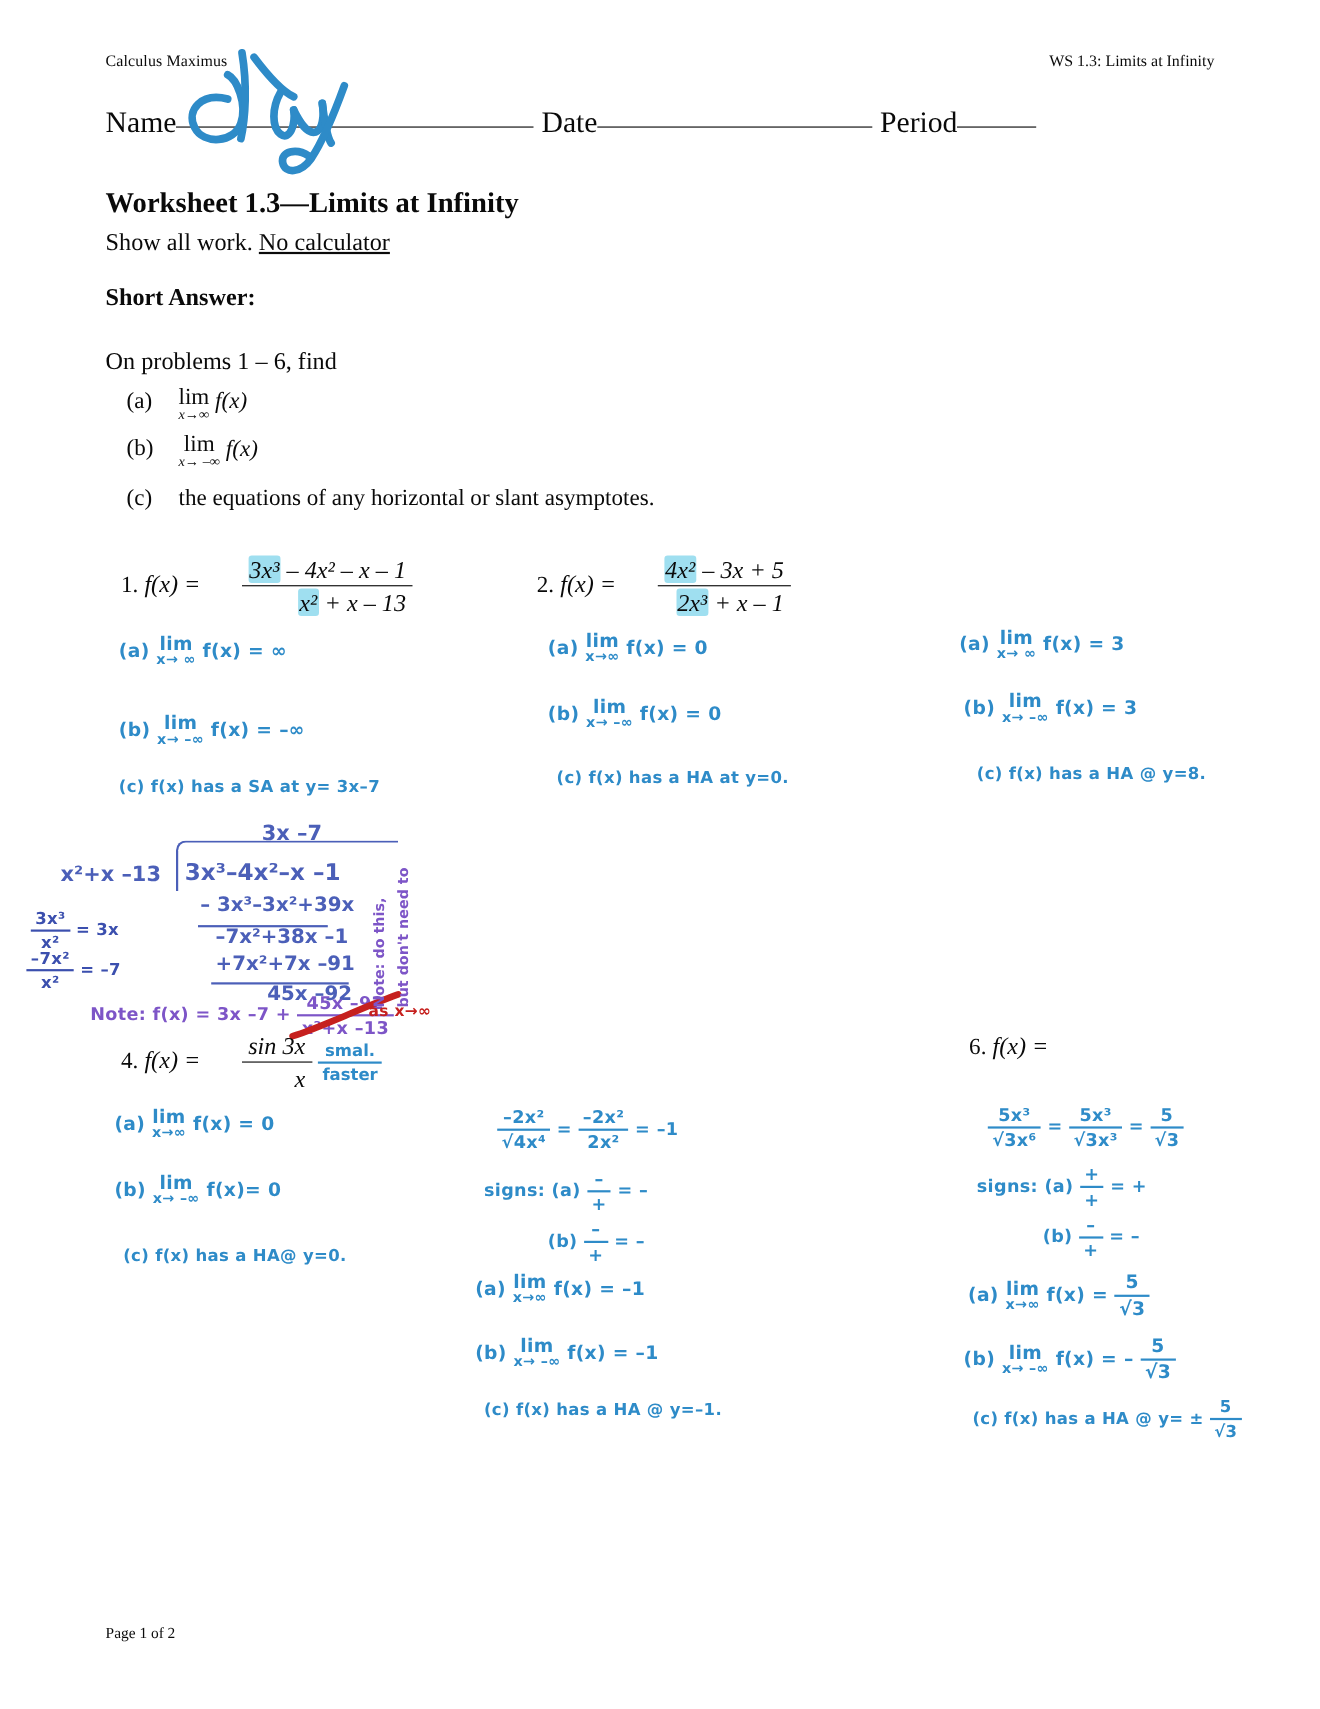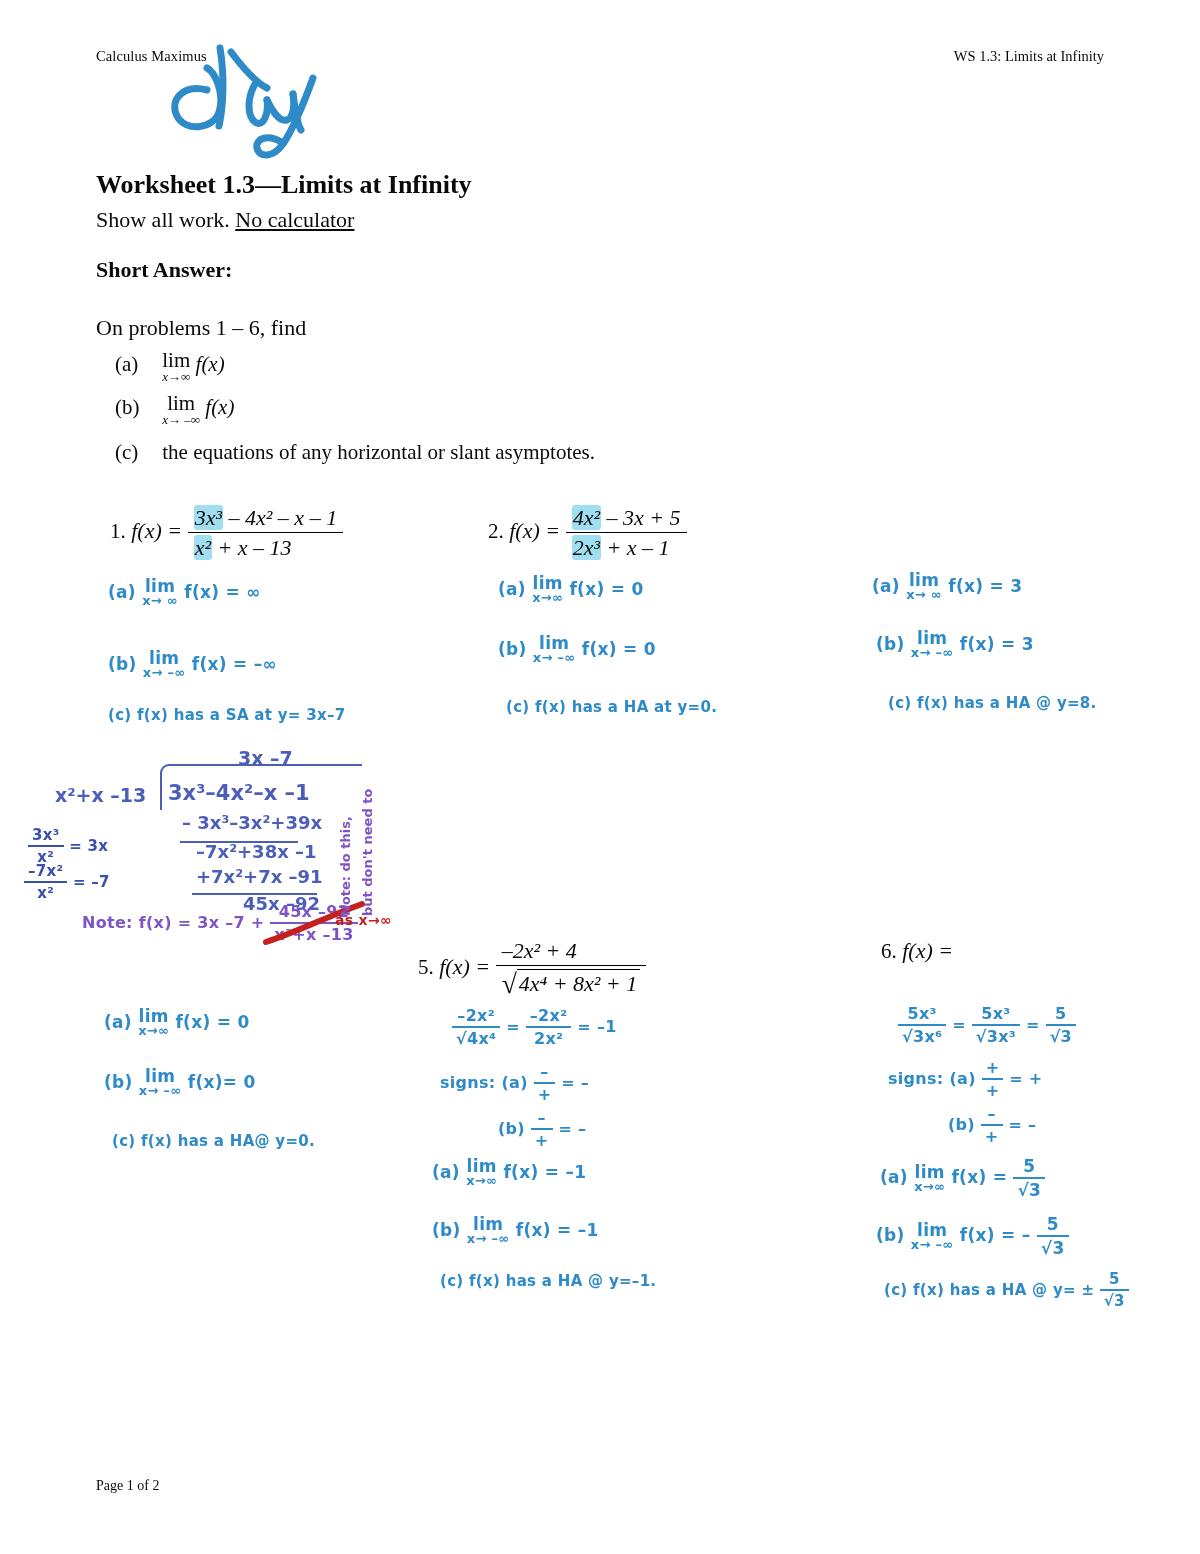--- a/index.html
+++ b/index.html
@@ -33,21 +33,21 @@
   .abc .lbl{display:inline-block;width:42px;}
   .lim{display:inline-block;position:relative;text-align:center;vertical-align:middle;}
   .lim .op{display:block;line-height:1;}
   .lim .sub{display:block;font-size:13px;line-height:1;margin-top:-1px;}
   .ital{font-style:italic;}
 
   
   .prob{position:absolute;font-size:22px;}
   .pnum{position:absolute;font-size:21px;}
   .fx{font-style:italic;}
-  .frac{display:inline-block;vertical-align:middle;text-align:left;}
+  .frac{display:inline-block;vertical-align:middle;text-align:right;margin-left:32px;}
   .frac .num{display:block;padding:0 6px 1px 6px;border-bottom:1.5px solid #000;white-space:nowrap;}
   .frac .den{display:block;padding:2px 6px 0 6px;white-space:nowrap;}
   .hl{background:#9fdff0;border-radius:3px;padding:0 1px;}
   .sqrt{display:inline-block;white-space:nowrap;}
   .sqrt .rad{display:inline-block;font-size:1.25em;vertical-align:-2px;}
   .sqrt .body{display:inline-block;border-top:1.4px solid #000;padding:1px 3px 0 2px;}
 
   
   .hw{position:absolute;color:#2e8bc8;font-family:"DejaVu Sans", sans-serif;
       font-weight:bold;font-size:17px;letter-spacing:.3px;white-space:nowrap;}
@@ -77,20 +77,25 @@
 </head>
 <body>
 
 <div class="page">
 
   <div class="runhead">
     <span class="left">Calculus Maximus</span>
     <span class="right">WS 1.3: Limits at Infinity</span>
   </div>
 
+  <div class="nameline">
+    <span>Name</span><span class="rule r1"></span>
+    <span>Date</span><span class="rule r2"></span>
+    <span>Period</span><span class="rule r3"></span>
+  </div>
 
   <div class="keymark">
     <svg width="215" height="122" viewBox="0 0 215 122">
       <g fill="none" stroke="#2e8bc8" stroke-width="7" stroke-linecap="round" stroke-linejoin="round">
         <path d="M44 52 C20 46, 6 62, 14 78 C22 94, 50 92, 56 74 C62 56, 52 34, 44 30"></path>
         <path d="M57 10 C62 40, 60 70, 56 88"></path>
         <path d="M92 46 C84 60, 84 78, 92 84 C100 90, 106 76, 104 62"></path>
         <path d="M104 62 C110 74, 116 84, 124 82 C130 80, 132 68, 130 56"></path>
         <path d="M130 56 C132 72, 134 86, 138 92"></path>
         <path d="M150 40 C142 62, 132 88, 120 106 C110 120, 96 120, 94 110 C92 100, 106 96, 118 104"></path>
@@ -251,20 +256,32 @@
   </div>
 
   <svg style="position:absolute;left:262px;top:898px;" width="110" height="48">
     <path d="M4 44 C30 36, 62 20, 100 6" fill="none" stroke="#c6201e" stroke-width="6" stroke-linecap="round"></path>
   </svg>
   <div class="hw red" style="left:335px;top:912px;font-size:14px;">as x→∞</div>
 
   <div class="vnote" style="left:338px;top:916px;">Note: do this,</div>
   <div class="vnote" style="left:360px;top:916px;">but don't need to</div>
 
+  <div class="prob" style="left:110px;top:938px;">
+    <span class="pnum" style="position:static;">4.</span>
+    <span class="fx">f(x) =</span>
+    <span class="frac">
+      <span class="num ital">sin 3x</span>
+      <span class="den ital">x</span>
+    </span>
+    <span class="hwfrac" style="color:#2e8bc8;font-family:'DejaVu Sans',sans-serif;font-weight:bold;font-size:15px;">
+      <span class="n" style="border-bottom-color:#2e8bc8;">smal.</span>
+      <span class="d">faster</span>
+    </span>
+  </div>
   <div class="hw" style="left:104px;top:1008px;">
     <span>(a)</span>
     <span class="lim">
       <span class="op">lim</span>
       <span class="sub">x→∞</span>
     </span>
     <span>f(x) =</span>
     <span>0</span>
   </div>
   <div class="hw" style="left:104px;top:1068px;">
@@ -274,30 +291,20 @@
       <span class="sub">x→ –∞</span>
     </span>
     <span>f(x)=</span>
     <span>0</span>
   </div>
   <div class="hw sm" style="left:112px;top:1132px;text-align:center;">
     <span>(c)</span>
     <span>f(x) has a HA@ y=0.</span>
   </div>
 
-  <div class="prob" style="left:418px;top:938px;">
-    <span class="pnum" style="position:static;">5.</span>
-    <span class="fx">f(x) =</span>
-    <span class="frac">
-      <span class="num ital">–2x² + 4</span>
-      <span class="den">
-        <span class="sqrt"><span class="rad">√</span><span class="body ital">4x⁴ + 8x² + 1</span></span>
-      </span>
-    </span>
-  </div>
   <div class="hw" style="left:452px;top:1006px;font-size:16px;">
     <span class="hwfrac">
       <span class="n">–2x²</span>
       <span class="d">√4x⁴</span>
     </span>
     <span>=</span>
     <span class="hwfrac">
       <span class="n">–2x²</span>
       <span class="d">2x²</span>
     </span>

